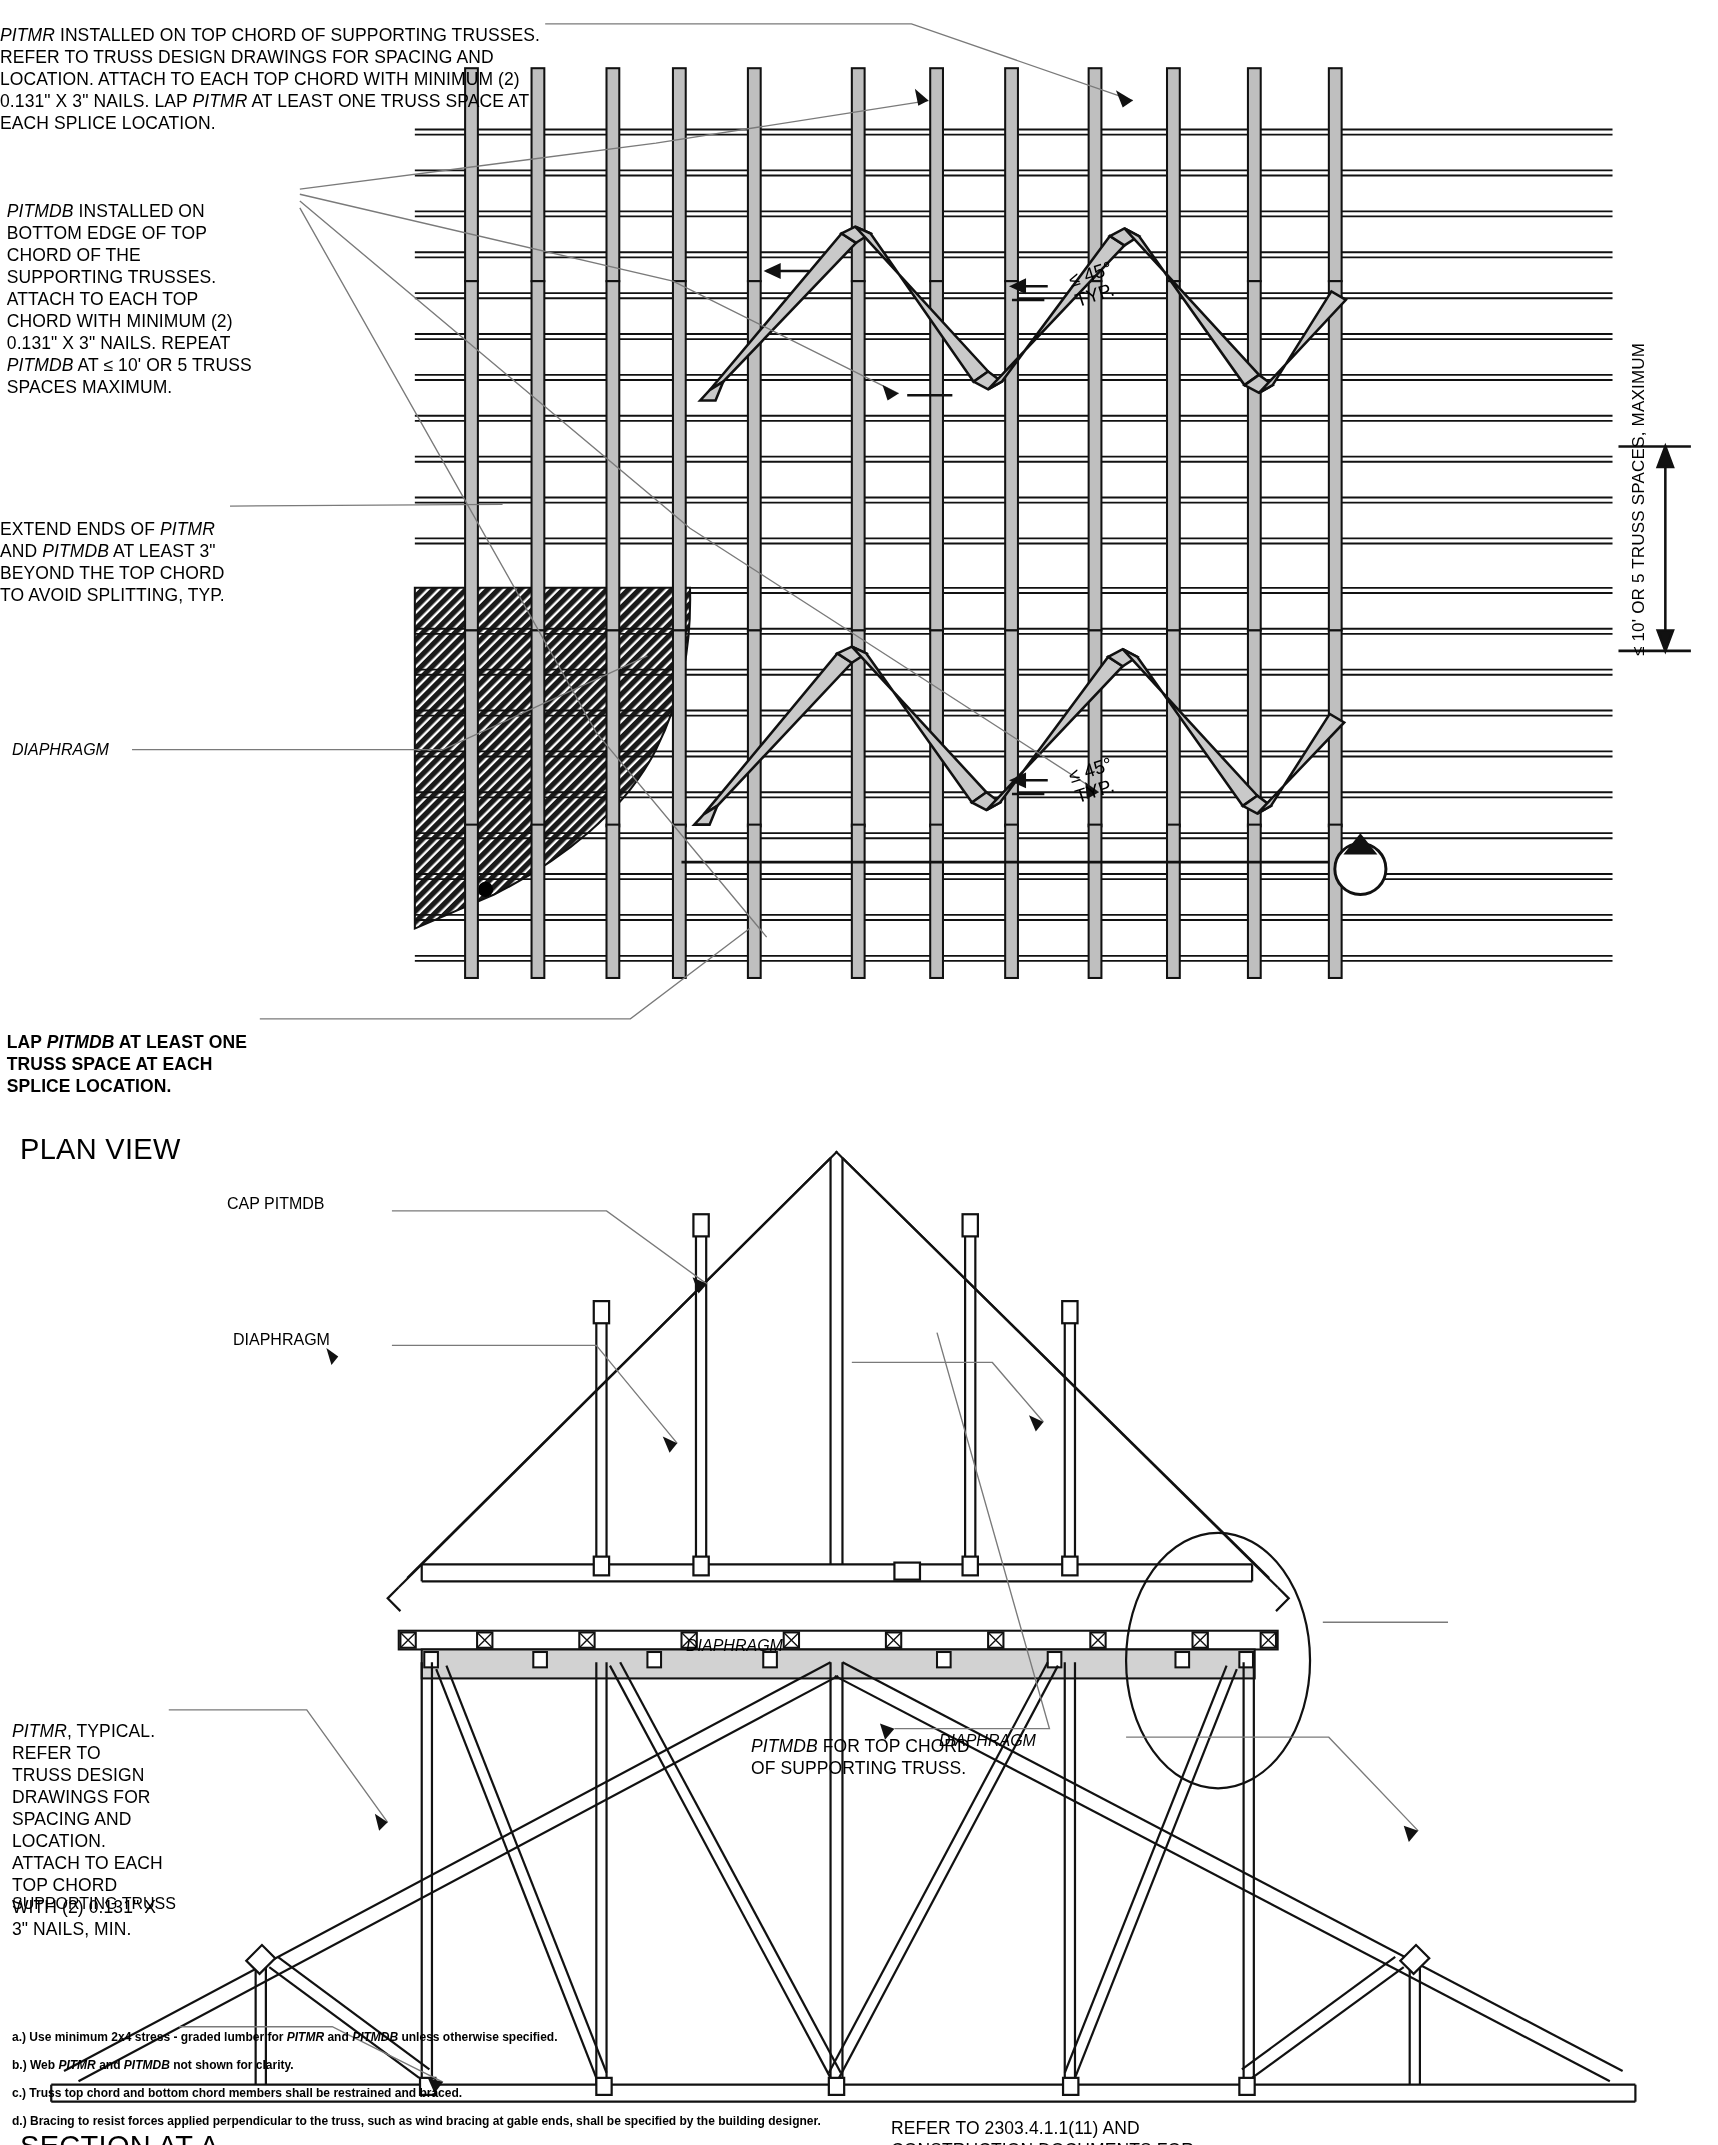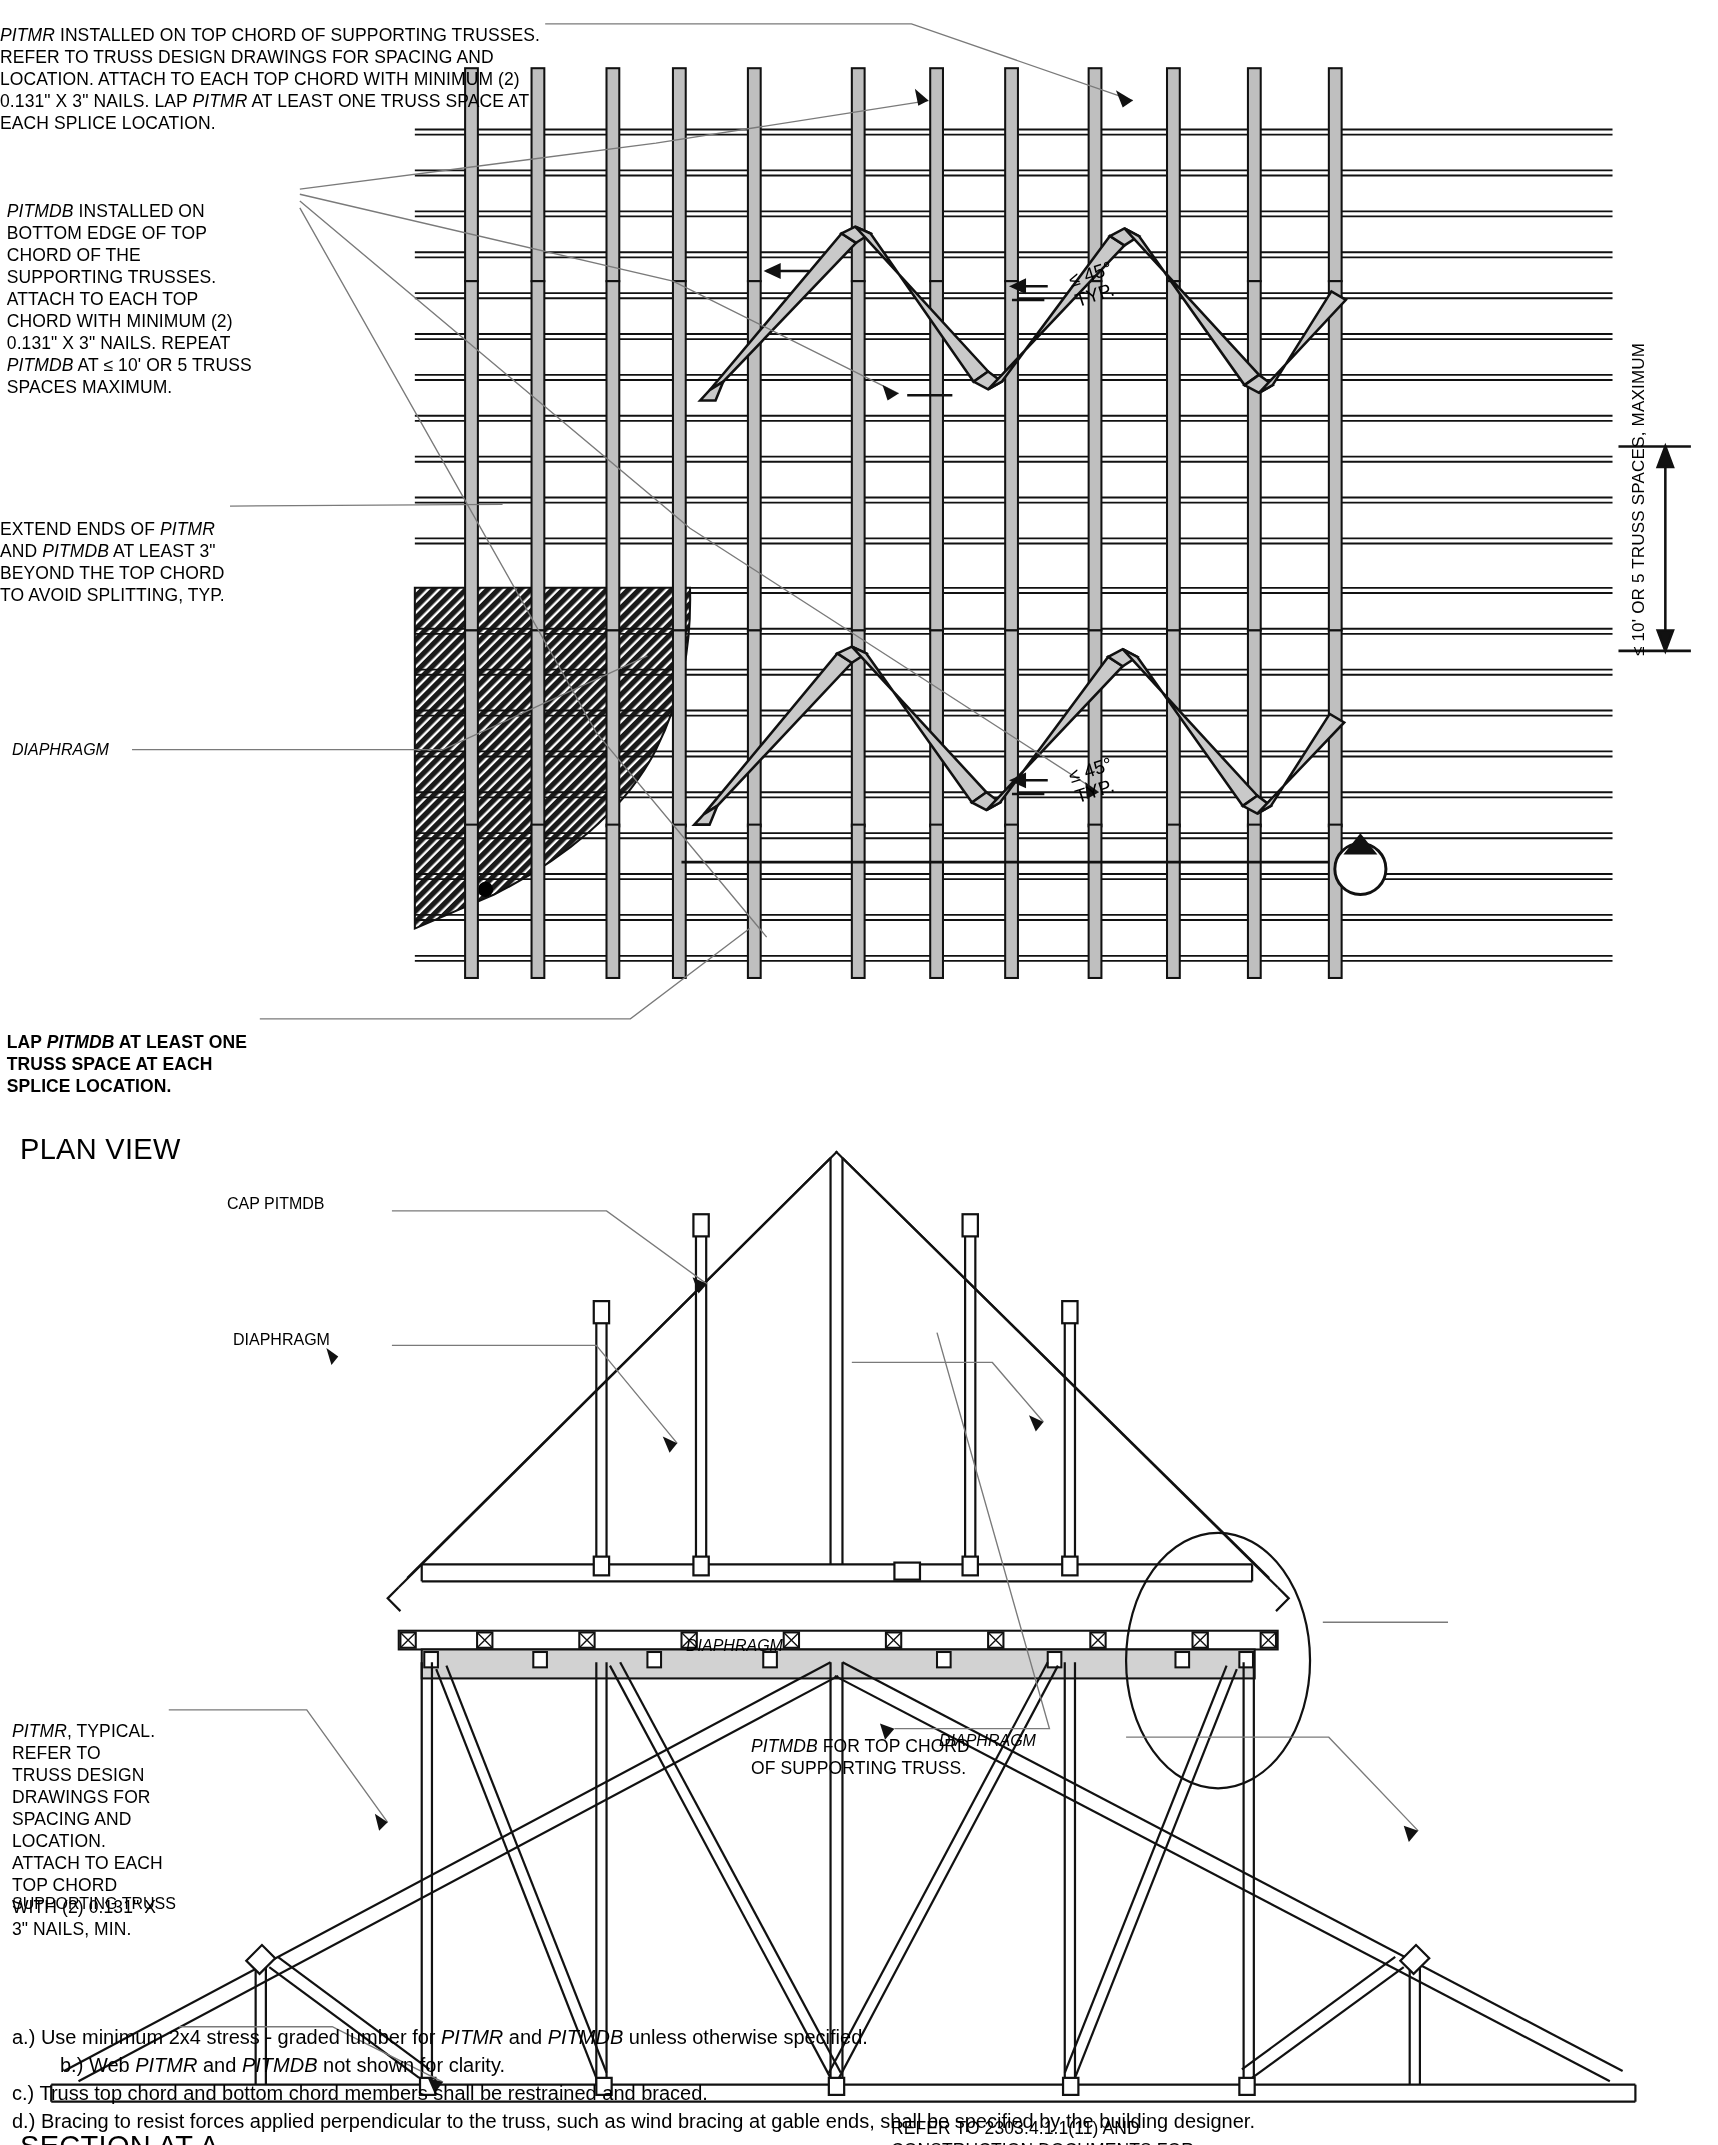--- a/index.html
+++ b/index.html
@@ -3,21 +3,21 @@
 <meta charset="utf-8">
 <style>
   html,body{margin:0;padding:0;background:#ffffff;}
   body{width:1719px;height:2146px;position:relative;overflow:hidden;
        font-family:"Liberation Sans","DejaVu Sans",sans-serif;color:#000;}
   .note{position:absolute;font-size:17.5px;line-height:22px;letter-spacing:0.1px;white-space:pre-line;}
   .note .it{font-style:italic;}
   .lbl{position:absolute;font-size:16px;line-height:21px;white-space:pre-line;}
   .lbl.it{font-style:italic;}
   .heading{position:absolute;font-size:29px;letter-spacing:0.3px;margin-left:8px;}
-  .footnote{position:absolute;font-size:20px;line-height:18px;white-space:nowrap;}
+  .footnote{position:absolute;font-size:12px;line-height:18px;white-space:nowrap;font-weight:bold;}
   .footnote .it{font-style:italic;}
   svg{position:absolute;left:0;top:0;overflow:visible;}
   .vert{position:absolute;transform-origin:0 0;font-size:17px;letter-spacing:0.2px;white-space:nowrap;}
   .ang{position:absolute;font-size:19px;line-height:21px;white-space:pre-line;transform-origin:0 0;}
 </style>
 </head>
 <body>
 
 <svg id="plan-svg" width="1719" height="1099" viewBox="0 0 2018 1290">
   <defs>
@@ -434,21 +434,21 @@
   <span class="it">PITMDB</span> FOR TOP CHORD OF SUPPORTING TRUSS.
 </div>
 
 <div class="note" style="left:891px;top:2095px;width:307px;">
   REFER TO 2303.4.1.1(11) AND CONSTRUCTION DOCUMENTS FOR TRUSS-TO-TRUSS CONNECTION.
 </div>
 
 <div class="footnote" style="left:12px;top:2028px;">
   a.) Use minimum 2x4 stress - graded lumber for <span class="it">PITMR</span> and <span class="it">PITMDB</span> unless otherwise specified.
 </div>
-<div class="footnote" style="left:12px;top:2056px;margin-left:48px;">
+<div class="footnote" style="left:12px;top:2056px;">
   b.) Web <span class="it">PITMR</span> and <span class="it">PITMDB</span> not shown for clarity.
 </div>
 <div class="footnote" style="left:12px;top:2084px;">
   c.) Truss top chord and bottom chord members shall be restrained and braced.
 </div>
 <div class="footnote" style="left:12px;top:2112px;">
   d.) Bracing to resist forces applied perpendicular to the truss, such as wind bracing at gable ends, shall be specified by the building designer.
 </div>
 
 <div class="heading" style="left:12px;top:2130px;">SECTION AT A</div>

